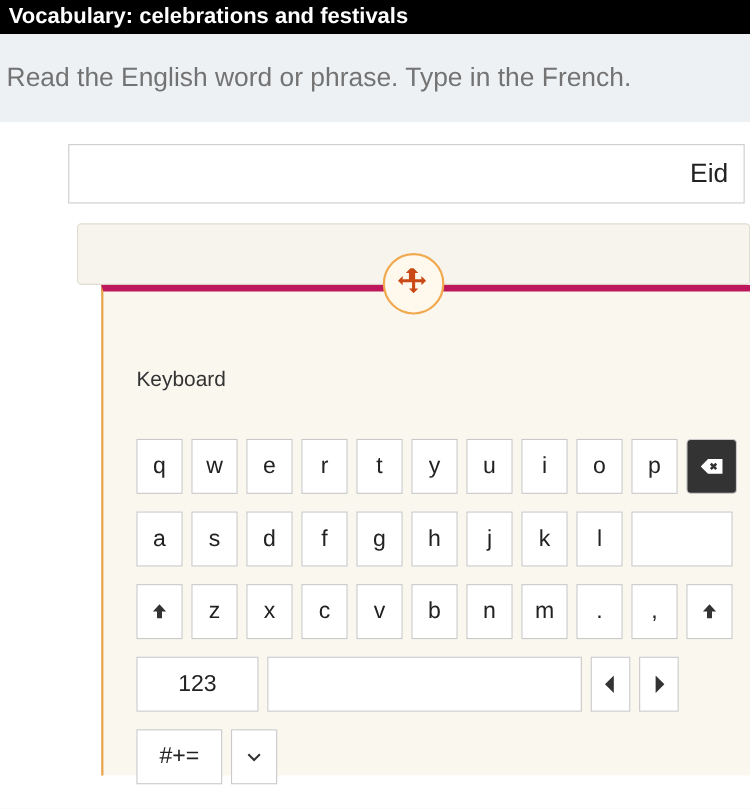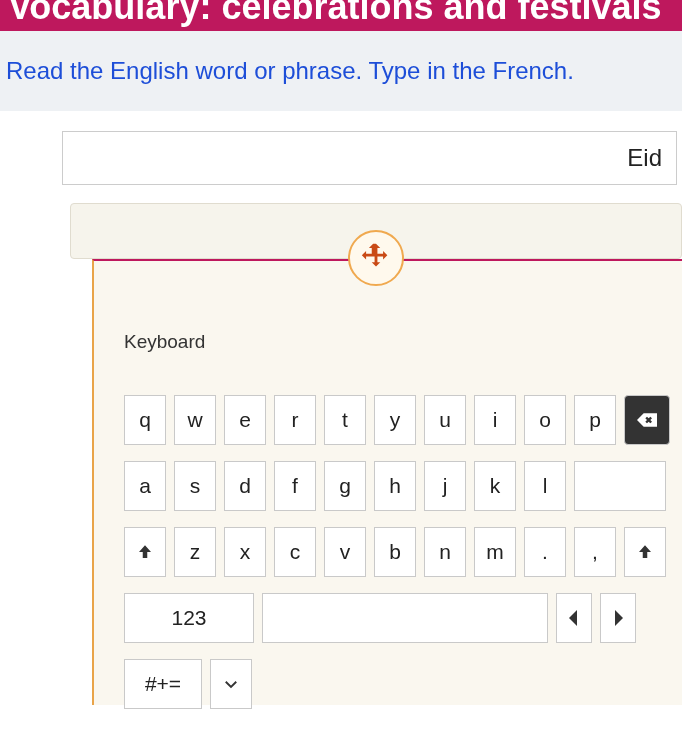--- a/index.html
+++ b/index.html
@@ -4,36 +4,36 @@
 <style>
   * { box-sizing: border-box; margin: 0; padding: 0; }
   body {
     font-family: Arial, Helvetica, sans-serif;
     background: #fff;
     width: 682px;
     height: 735px;
     overflow: hidden;
   }
   .header-bar {
-    background: #be185d;
+    background: #000000;
     color: #fff;
     font-weight: bold;
-    font-size: 36px;
+    font-size: 20px;
     padding: 0 8px 6px 8px;
     line-height: 1;
     height: 31px;
     overflow: hidden;
     display:flex;
     align-items:flex-end;
   }
   .instr {
     background: #eef1f4;
     padding: 26px 6px;
     font-size: 24px;
-    color: #1d4ed8;
+    color: #737373;
   }
   .input-wrap {
     padding: 20px 0 0 62px;
   }
   .input-field {
     width: 615px;
     border: 1px solid #ccc;
     padding: 12px 14px;
     font-size: 24px;
     color: #222;
@@ -65,21 +65,21 @@
     z-index: 2;
   }
   .move-handle svg { width: 34px; height: 34px; fill: #c94a16; }
 
   .kb-panel {
     position: relative;
     margin: 0px 0 0 92px;
     width: 590px;
     background: #faf7ef;
     border: 2px solid #e9a449;
-    border-top: 2px solid #be185d;
+    border-top: 6px solid #be185d;
     border-right: none;
     border-bottom: none;
     padding: 66px 0 0 30px;
     height: 446px;
   }
   .tabs {
     display: flex;
     gap: 44px;
     font-size: 19px;
     color: #333;
@@ -97,21 +97,21 @@
     background: #fff;
     border: 1px solid #c9c9c9;
     font-size: 21px;
     color: #222;
     display: flex;
     align-items: center;
     justify-content: center;
     cursor: pointer;
     user-select:none;
   }
-  .key.wide { width: 130px; }
+  .key.wide { width: 111px; }
   .key.space { width: 250px; }
   .key.empty { background: #fff; border:1px solid #c9c9c9; }
   .key.backspace { background:#333; color:#fff; width:46px; border-radius:4px; }
   .key.backspace svg { fill:#fff; width:20px; height:16px; }
   .key.arrow svg { fill:#333; width:12px; height:16px; }
   .key.shift svg { fill:#333; width:18px; height:22px; }
   .key.sm { width:36px; }
   .key.chev svg{ width:18px; height:18px; stroke:#333; fill:none; stroke-width:2.5;}
 </style>
 </head>

